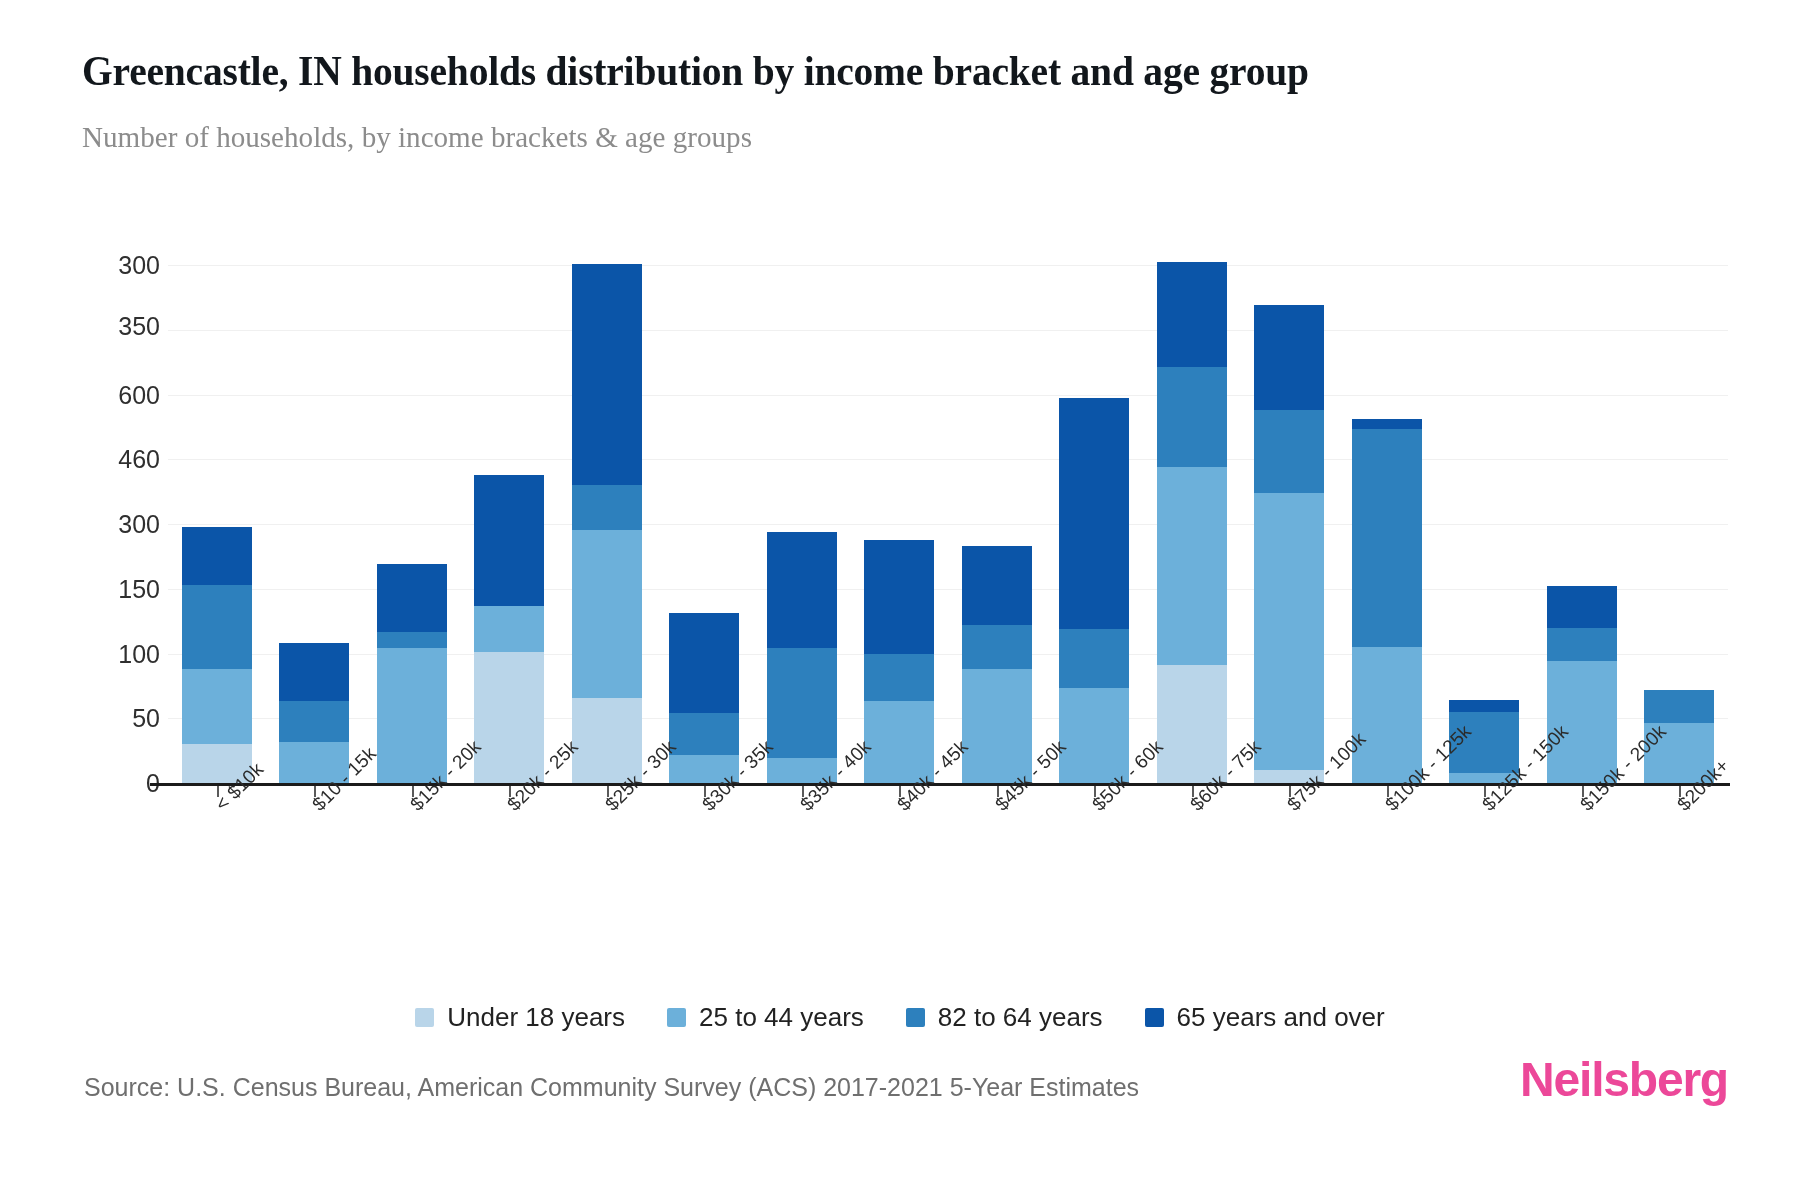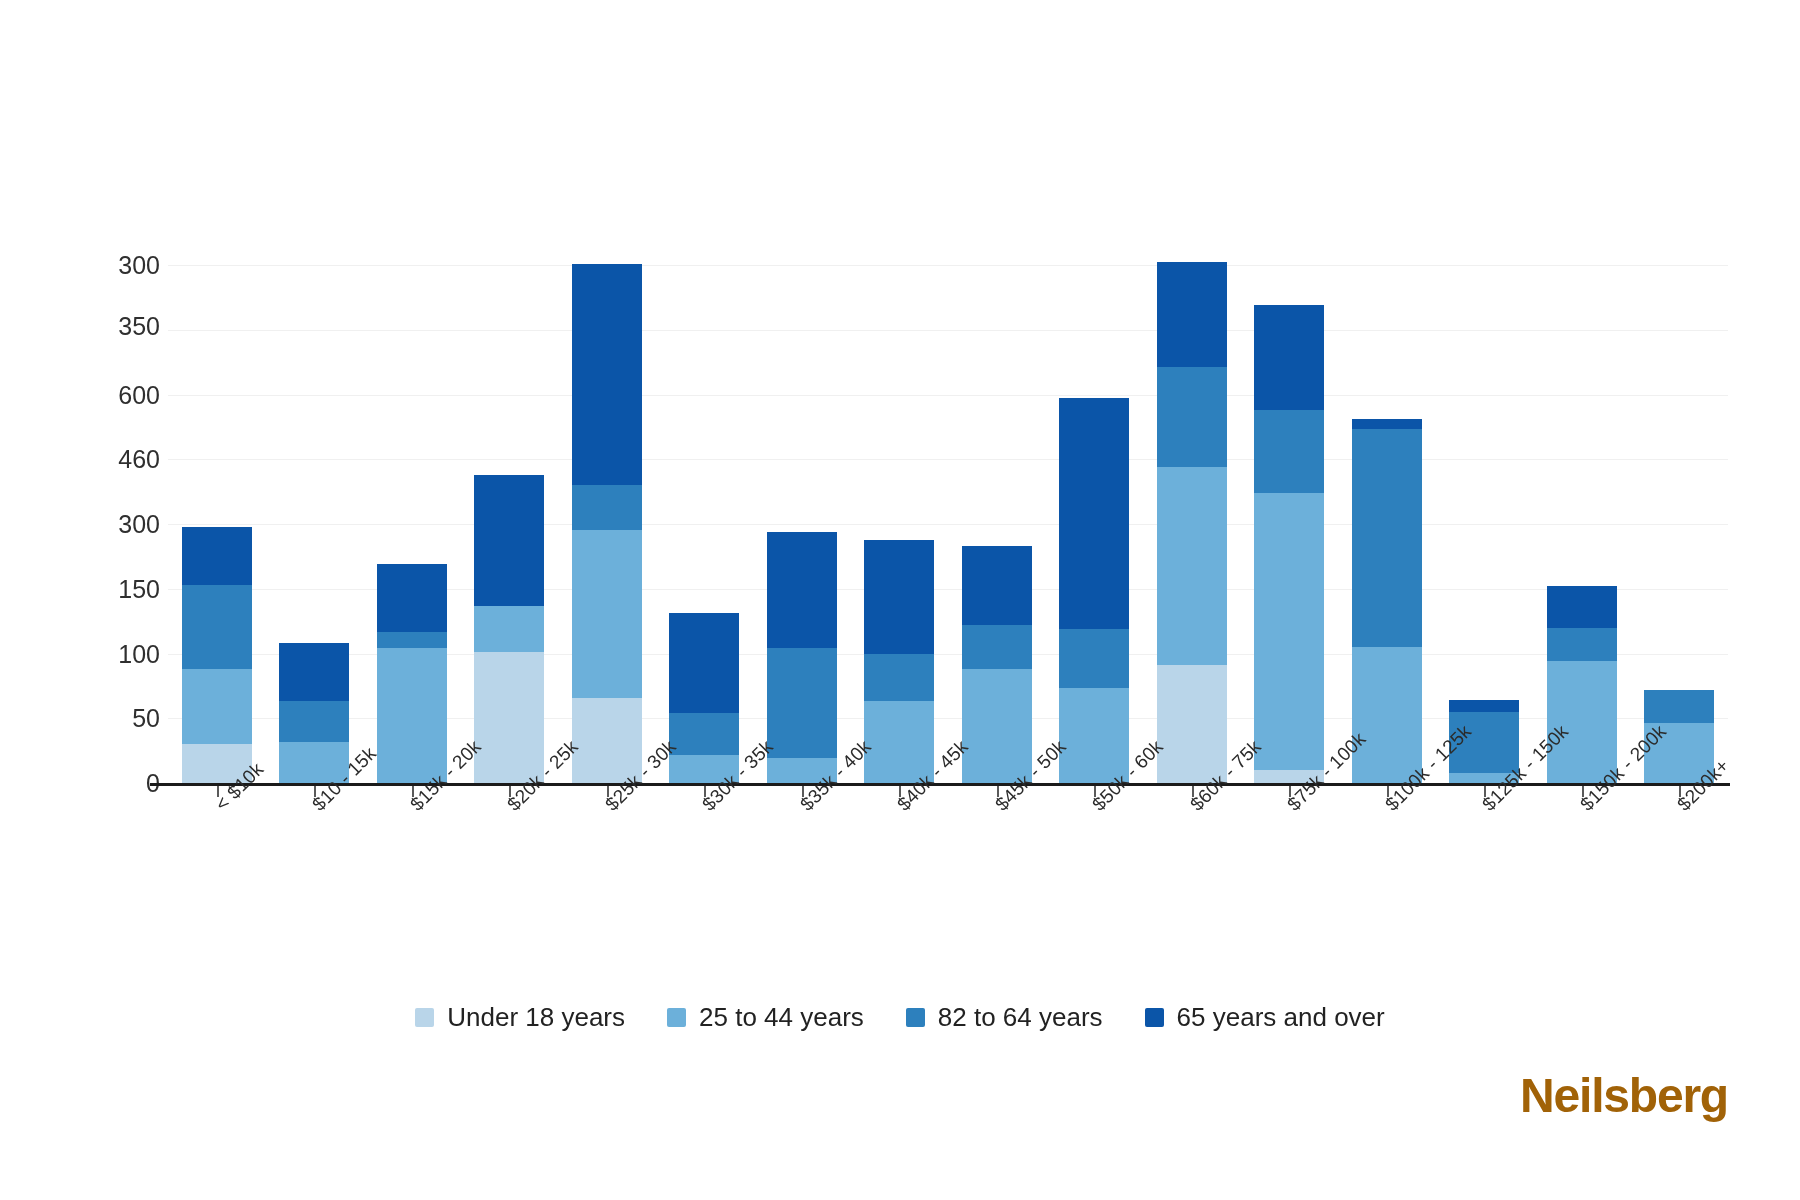--- a/index.html
+++ b/index.html
@@ -172,29 +172,32 @@
     color: #6f6f6f;
     white-space: nowrap;
   }
   .logo {
     position: absolute;
     right: 72px;
     top: 1052px;
     font-size: 48px;
     font-weight: bold;
     letter-spacing: -1.2px;
-    color: #a16207;
-    margin-top: 16px;
+    color: #ec4899;
   }
 </style>
 </head>
 <body>
 
 <div class="page">
 
+  <div class="header">
+    <h1 class="chart-title">Greencastle, IN households distribution by income bracket and age group</h1>
+    <div class="chart-subtitle">Number of households, by income brackets &amp; age groups</div>
+  </div>
 
   <div class="plot-wrap">
     <div class="plot" id="grid-layer">
         <div class="gridline" style="top: 453.25px;"></div>
         <div class="gridline" style="top: 388.5px;"></div>
         <div class="gridline" style="top: 323.75px;"></div>
         <div class="gridline" style="top: 259px;"></div>
         <div class="gridline" style="top: 194.25px;"></div>
         <div class="gridline" style="top: 129.5px;"></div>
         <div class="gridline" style="top: 64.75px;"></div>
@@ -347,15 +350,16 @@
       <div class="legend-item">
         <span class="legend-swatch" style="background: rgb(45, 128, 189);"></span>
         <span class="legend-label">82 to 64 years</span>
       </div>
       <div class="legend-item">
         <span class="legend-swatch" style="background: rgb(11, 85, 168);"></span>
         <span class="legend-label">65 years and over</span>
       </div>
     </div>
 
+  <div class="source">Source: U.S. Census Bureau, American Community Survey (ACS) 2017-2021 5-Year Estimates</div>
   <div class="logo">Neilsberg</div>
 
 </div>
 
 </body></html>

